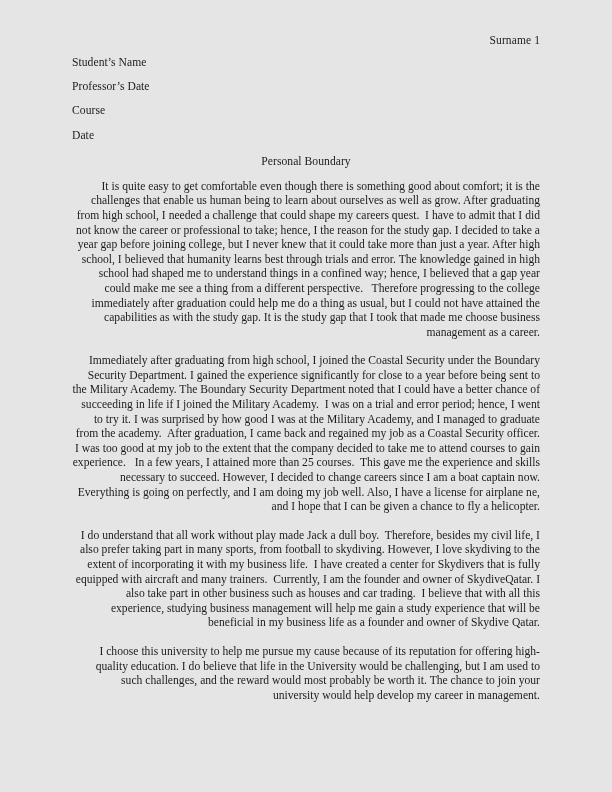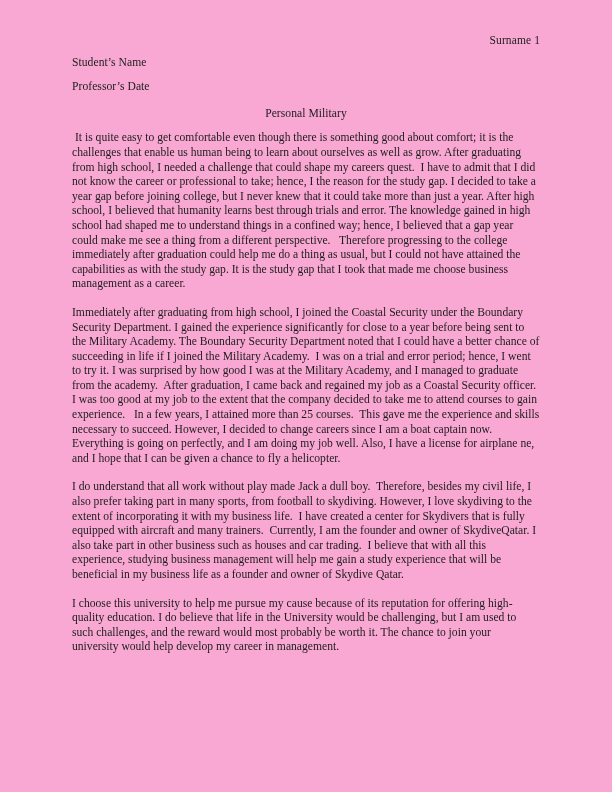--- a/index.html
+++ b/index.html
@@ -12,21 +12,21 @@
     height: 792px;
     overflow: hidden;
     font-family: "Liberation Serif", "DejaVu Serif", serif;
     color: #1c1c1c;
     -webkit-font-smoothing: antialiased;
   }
   .page {
     position: relative;
     width: 612px;
     height: 792px;
-    background: #f9a8d4;
+    background: #e5e5e5;
     box-sizing: border-box;
   }
   .running-header {
     position: absolute;
     top: 33px;
     left: 72px;
     width: 468px;
     text-align: right;
     font-size: 11.5px;
     line-height: 14px;
@@ -52,43 +52,45 @@
     line-height: 14.6px;
     text-align: center;
     margin-top: 12px;
     margin-bottom: 10px;
     letter-spacing: 0.05px;
   }
   p.body-para {
     font-size: 11.6px;
     line-height: 14.6px;
     margin: 0 0 14px 0;
-    text-align: left;
+    text-align: right;
     letter-spacing: 0.01px;
     white-space: pre-wrap;
   }
   p.body-para:last-child {
     margin-bottom: 0;
   }
 </style>
 </head>
 <body>
 
 <div class="page">
 
   <div class="running-header">Surname 1</div>
 
   <div class="content">
 
     <div class="heading-block">
       <div class="heading-line">Student’s Name</div>
       <div class="heading-line">Professor’s Date</div>
+      <div class="heading-line">Course</div>
+      <div class="heading-line">Date</div>
     </div>
 
-    <div class="doc-title">Personal Military</div>
+    <div class="doc-title">Personal Boundary</div>
 
     <p class="body-para"> It is quite easy to get comfortable even though there is something good about comfort; it is the challenges that enable us human being to learn about ourselves as well as grow. After graduating from high school, I needed a challenge that could shape my careers quest.  I have to admit that I did not know the career or professional to take; hence, I the reason for the study gap. I decided to take a year gap before joining college, but I never knew that it could take more than just a year. After high school, I believed that humanity learns best through trials and error. The knowledge gained in high school had shaped me to understand things in a confined way; hence, I believed that a gap year could make me see a thing from a different perspective.   Therefore progressing to the college immediately after graduation could help me do a thing as usual, but I could not have attained the capabilities as with the study gap. It is the study gap that I took that made me choose business management as a career.</p>
 
     <p class="body-para">Immediately after graduating from high school, I joined the Coastal Security under the Boundary Security Department. I gained the experience significantly for close to a year before being sent to the Military Academy. The Boundary Security Department noted that I could have a better chance of succeeding in life if I joined the Military Academy.  I was on a trial and error period; hence, I went to try it. I was surprised by how good I was at the Military Academy, and I managed to graduate from the academy.  After graduation, I came back and regained my job as a Coastal Security officer. I was too good at my job to the extent that the company decided to take me to attend courses to gain experience.   In a few years, I attained more than 25 courses.  This gave me the experience and skills necessary to succeed. However, I decided to change careers since I am a boat captain now.   Everything is going on perfectly, and I am doing my job well. Also, I have a license for airplane ne, and I hope that I can be given a chance to fly a helicopter.</p>
 
     <p class="body-para">I do understand that all work without play made Jack a dull boy.  Therefore, besides my civil life, I also prefer taking part in many sports, from football to skydiving. However, I love skydiving to the extent of incorporating it with my business life.  I have created a center for Skydivers that is fully equipped with aircraft and many trainers.  Currently, I am the founder and owner of SkydiveQatar. I also take part in other business such as houses and car trading.  I believe that with all this experience, studying business management will help me gain a study experience that will be beneficial in my business life as a founder and owner of Skydive Qatar.</p>
 
     <p class="body-para">I choose this university to help me pursue my cause because of its reputation for offering high-quality education. I do believe that life in the University would be challenging, but I am used to such challenges, and the reward would most probably be worth it. The chance to join your university would help develop my career in management.</p>
 
   </div>

